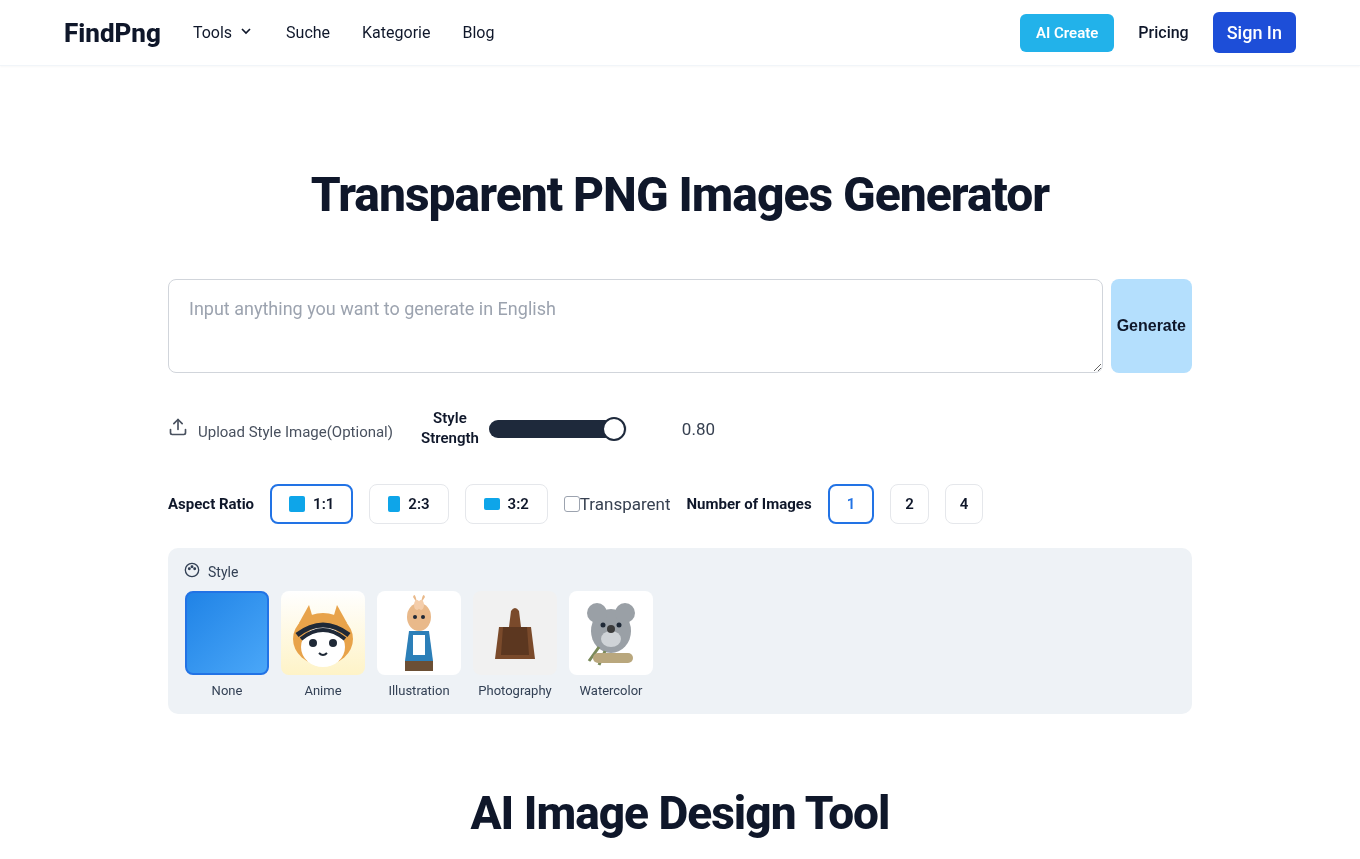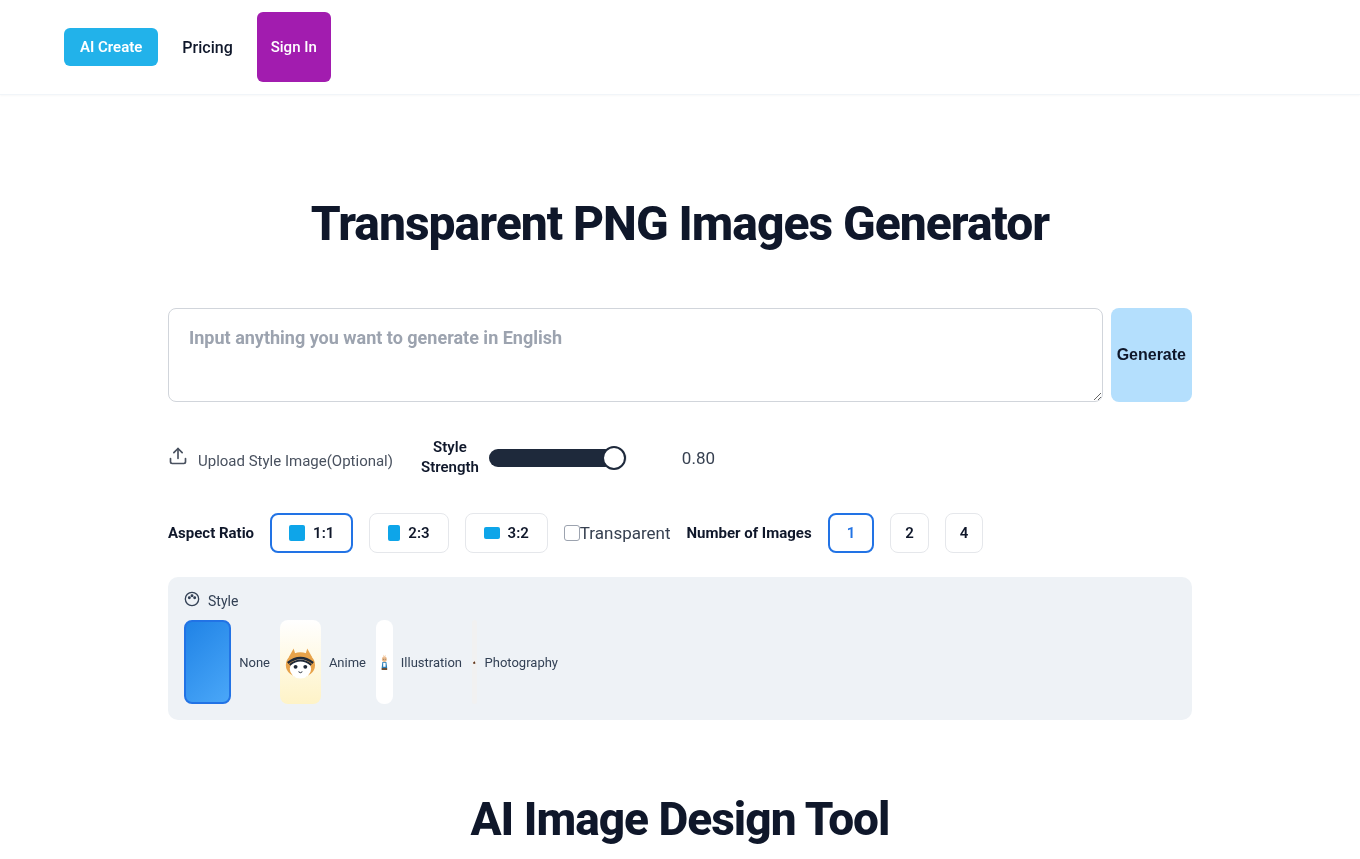--- a/index.html
+++ b/index.html
@@ -4,28 +4,28 @@
 <style>
 * { box-sizing: border-box; margin: 0; padding: 0; }
 body { font-family: -apple-system, BlinkMacSystemFont, "Segoe UI", Roboto, Helvetica, Arial, sans-serif; color: #0f172a; background: #fff; }
 .header { display: flex; align-items: center; justify-content: space-between; padding: 12px 64px; border-bottom: 1px solid #f1f5f9; box-shadow: 0 1px 2px rgba(0,0,0,0.03); }
 .nav-left { display: flex; align-items: center; gap: 32px; }
 .logo { font-size: 26px; font-weight: 800; color: #0f172a; }
 .nav-item { font-size: 16px; color: #0f172a; cursor: pointer; display: flex; align-items: center; gap: 6px; }
 .chev { display: inline-block; }
 .nav-right { display: flex; align-items: center; gap: 24px; }
 .btn-primary { background: #22b2ea; color: #fff; padding: 10px 16px; border-radius: 6px; font-weight: 600; font-size: 15px; cursor: pointer; }
-.btn-dark { background: #a21caf; color: #fff; padding: 26px 14px; border-radius: 6px; font-weight: 500; font-size: 15px; cursor: pointer; }
+.btn-dark { background: #1d4ed8; color: #fff; padding: 10px 14px; border-radius: 6px; font-weight: 500; font-size: 18px; cursor: pointer; }
 .link { font-size: 16px; color: #0f172a; cursor: pointer; font-weight: 500; }
 
 .main { max-width: 1024px; margin: 0 auto; padding: 100px 0 0; }
 .title { font-size: 48px; font-weight: 800; text-align: center; margin-bottom: 56px; letter-spacing: -1px; }
 
 .input-row { display: flex; gap: 8px; align-items: stretch; }
-.prompt { flex: 1; border: 1px solid #d1d5db; border-radius: 8px; padding: 18px 20px; font-size: 18px; resize: both; min-height: 94px; font-family: inherit; color: #374151; font-weight: bold; }
+.prompt { flex: 1; border: 1px solid #d1d5db; border-radius: 8px; padding: 18px 20px; font-size: 18px; resize: both; min-height: 94px; font-family: inherit; color: #374151; }
 .prompt::placeholder { color: #9ca3af; }
 .gen-btn { background: #b4dffd; color: #0f172a; font-weight: 600; font-size: 16px; padding: 0 6px; border-radius: 8px; border: none; cursor: pointer; }
 
 .controls-row { display: flex; align-items: center; gap: 28px; margin-top: 36px; flex-wrap: wrap; }
 .upload { display: flex; align-items: flex-end; gap: 10px; color: #49515f; font-size: 15px; cursor: pointer; }
 .ss-wrap { display: flex; align-items: center; gap: 10px; }
 .ss-label { font-weight: 600; font-size: 15px; line-height: 1.3; text-align: center; }
 .slider { position: relative; width: 138px; height: 18px; }
 .track { position: absolute; inset: 0; background: #e5e7eb; border-radius: 9px; }
 .fill { position: absolute; left: 0; top: 0; bottom: 0; width: 91%; background: #1e293b; border-radius: 9px; }
@@ -41,21 +41,21 @@
 .sq.r32 { height: 12px; }
 .chk-wrap { display: flex; align-items: center; gap: 0; }
 .chk { width: 16px; height: 16px; border: 1.5px solid #9ca3af; border-radius: 3px; }
 .chk-label { font-size: 17px; color: #374151; }
 .num-btn { padding: 10px 14px; min-width: 34px; justify-content: center; }
 .num-btn.selected { color: #2273e5; }
 
 .style-panel { background: #eef2f6; border-radius: 10px; padding: 14px 16px 16px; margin-top: 24px; }
 .style-header { display: flex; align-items: center; gap: 8px; color: #334155; font-size: 14px; margin-bottom: 10px; }
 .styles-row { display: flex; gap: 10px; }
-.style-item { display: flex; flex-direction: row; align-items: center; gap: 8px; width: 86px; cursor: pointer; }
+.style-item { display: flex; flex-direction: column; align-items: center; gap: 8px; width: 86px; cursor: pointer; }
 .style-thumb { width: 84px; height: 84px; border-radius: 8px; overflow: hidden; display: flex; align-items: center; justify-content: center; }
 .style-item.selected .style-thumb { border: 2px solid #2273e5; }
 .style-lbl { font-size: 13px; color: #334155; }
 
 .sub-title { font-size: 46px; font-weight: 800; text-align: center; margin-top: 72px; letter-spacing: -1px; }
 .sub-sub { font-size: 24px; text-align: center; margin-top: 18px; padding-bottom: 20px; }
 
 
 .th-none { background: linear-gradient(135deg, #2083e6, #4aa7f8); }
 .th-anime { background: linear-gradient(#fff,#fef3c7); position: relative; }
@@ -63,20 +63,34 @@
 .th-ill { background: #fff; }
 .th-photo { background: #f1f1f1; }
 .th-3d { background: #fafafa; }
 .th-sketch { background: #fff; }
 .th-water { background: #fff; }
 </style>
 </head>
 <body>
 
 <div class="header">
+  <div class="nav-left">
+    <div class="logo">FindPng</div>
+    <div class="nav-item">
+      <span>Tools</span>
+      <span class="chev">
+        <svg width="16" height="16" viewBox="0 0 24 24" fill="none" stroke="#0f172a" stroke-width="2.5">
+            <polyline points="6 9 12 15 18 9"></polyline>
+          </svg>
+      </span>
+    </div>
+    <div class="nav-item">Suche</div>
+    <div class="nav-item">Kategorie</div>
+    <div class="nav-item">Blog</div>
+  </div>
   <div class="nav-right">
     <div class="btn-primary">AI Create</div>
     <div class="link">Pricing</div>
     <div class="btn-dark">Sign In</div>
   </div>
 </div>
 
 <div class="main">
   <h1 class="title">Transparent PNG Images Generator</h1>
 
@@ -188,18 +202,34 @@
       <div class="style-item">
         <div class="style-thumb th-photo">
           <svg viewBox="0 0 84 84">
               <path d="M26 36 L58 36 L62 68 L22 68 Z" fill="#7a4a2b"></path>
               <path d="M30 36 L54 36 L56 64 L28 64 Z" fill="#5c3720"></path>
               <path d="M38 20 Q42 14 46 20 L48 36 L36 36 Z" fill="#7a4a2b"></path>
             </svg>
         </div>
         <div class="style-lbl">Photography</div>
       </div>
+      <div class="style-item">
+        <div class="style-thumb th-water">
+          <svg viewBox="0 0 84 84">
+              <ellipse cx="42" cy="40" rx="20" ry="22" fill="#9aa0a6"></ellipse>
+              <circle cx="28" cy="22" r="10" fill="#9aa0a6"></circle>
+              <circle cx="56" cy="22" r="10" fill="#9aa0a6"></circle>
+              <ellipse cx="42" cy="48" rx="10" ry="8" fill="#cfd3d7"></ellipse>
+              <circle cx="42" cy="38" r="4" fill="#3b3b3b"></circle>
+              <circle cx="34" cy="34" r="2.5" fill="#1f2937"></circle>
+              <circle cx="50" cy="34" r="2.5" fill="#1f2937"></circle>
+              <path d="M30 56 L20 70 M36 60 L30 74" stroke="#7a8a5a" stroke-width="3"></path>
+              <rect x="24" y="62" width="40" height="10" rx="5" fill="#b9a77d"></rect>
+            </svg>
+        </div>
+        <div class="style-lbl">Watercolor</div>
+      </div>
     </div>
   </div>
 
   <h2 class="sub-title">AI Image Design Tool</h2>
   <div class="sub-sub">Online AI Png Generator and Maker</div>
 </div>
 
 </body></html>

